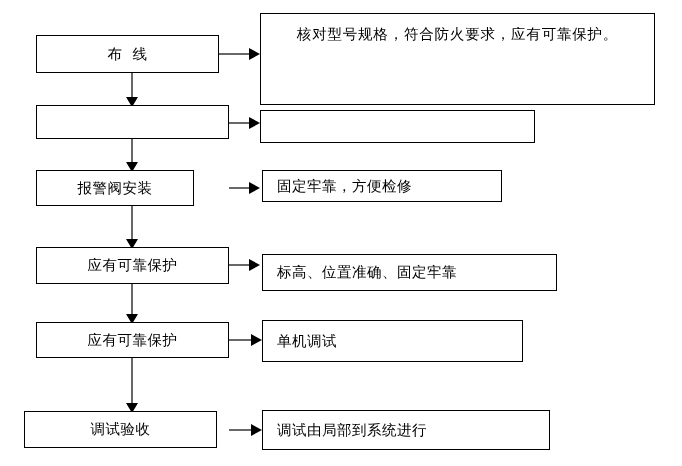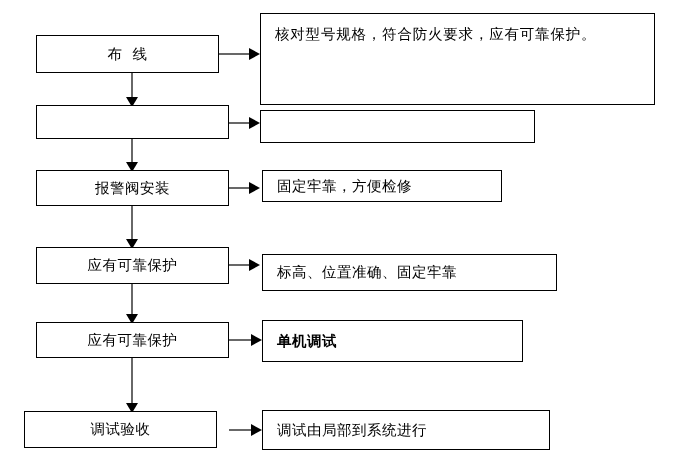--- a/index.html
+++ b/index.html
@@ -39,21 +39,21 @@
   }
   .node.align-left {
     justify-content: flex-start;
     text-align: left;
     padding-left: 14px;
   }
   .node.multiline {
     display: block;
     white-space: normal;
     padding: 9px 14px 0 14px;
-    text-align: left;
+    text-align: center;
     letter-spacing: 0.8px;
   }
   .node.empty-node {
     color: transparent;
   }
   svg.connector-layer {
     position: absolute;
     left: 0;
     top: 0;
     width: 682px;
@@ -121,33 +121,33 @@
     <g>
       <line class="conn-line" x1="229" y1="430" x2="252" y2="430"></line>
       <polygon class="conn-head" points="251,424 251,436 262,430"></polygon>
     </g>
   </svg>
 
   <div class="node" style="left:36px; top:35px; width:183px; height:38px;">布  线</div>
 
   <div class="node empty-node" style="left:36px; top:105px; width:193px; height:34px;"></div>
 
-  <div class="node" style="left:36px; top:170px; width:193px; height:36px;">报警阀安装</div>
+  <div class="node" style="left:36px; top:170px; width:158px; height:36px;">报警阀安装</div>
 
   <div class="node" style="left:36px; top:247px; width:193px; height:37px;">应有可靠保护</div>
 
   <div class="node" style="left:36px; top:322px; width:193px; height:36px;">应有可靠保护</div>
 
   <div class="node" style="left:24px; top:411px; width:193px; height:37px;">调试验收</div>
 
   <div class="node multiline" style="left:260px; top:13px; width:395px; height:92px;">核对型号规格，符合防火要求，应有可靠保护。</div>
 
   <div class="node empty-node" style="left:260px; top:110px; width:275px; height:33px;"></div>
 
   <div class="node align-left" style="left:262px; top:170px; width:240px; height:32px;">固定牢靠，方便检修</div>
 
   <div class="node align-left" style="left:262px; top:254px; width:295px; height:37px;">标高、位置准确、固定牢靠</div>
 
-  <div class="node align-left" style="left:262px; top:320px; width:261px; height:42px;font-weight:bold;">单机调试</div>
+  <div class="node align-left" style="left:262px; top:320px; width:261px; height:42px;">单机调试</div>
 
   <div class="node align-left" style="left:262px; top:410px; width:288px; height:40px;">调试由局部到系统进行</div>
 
 </div>
 
 </body></html>

